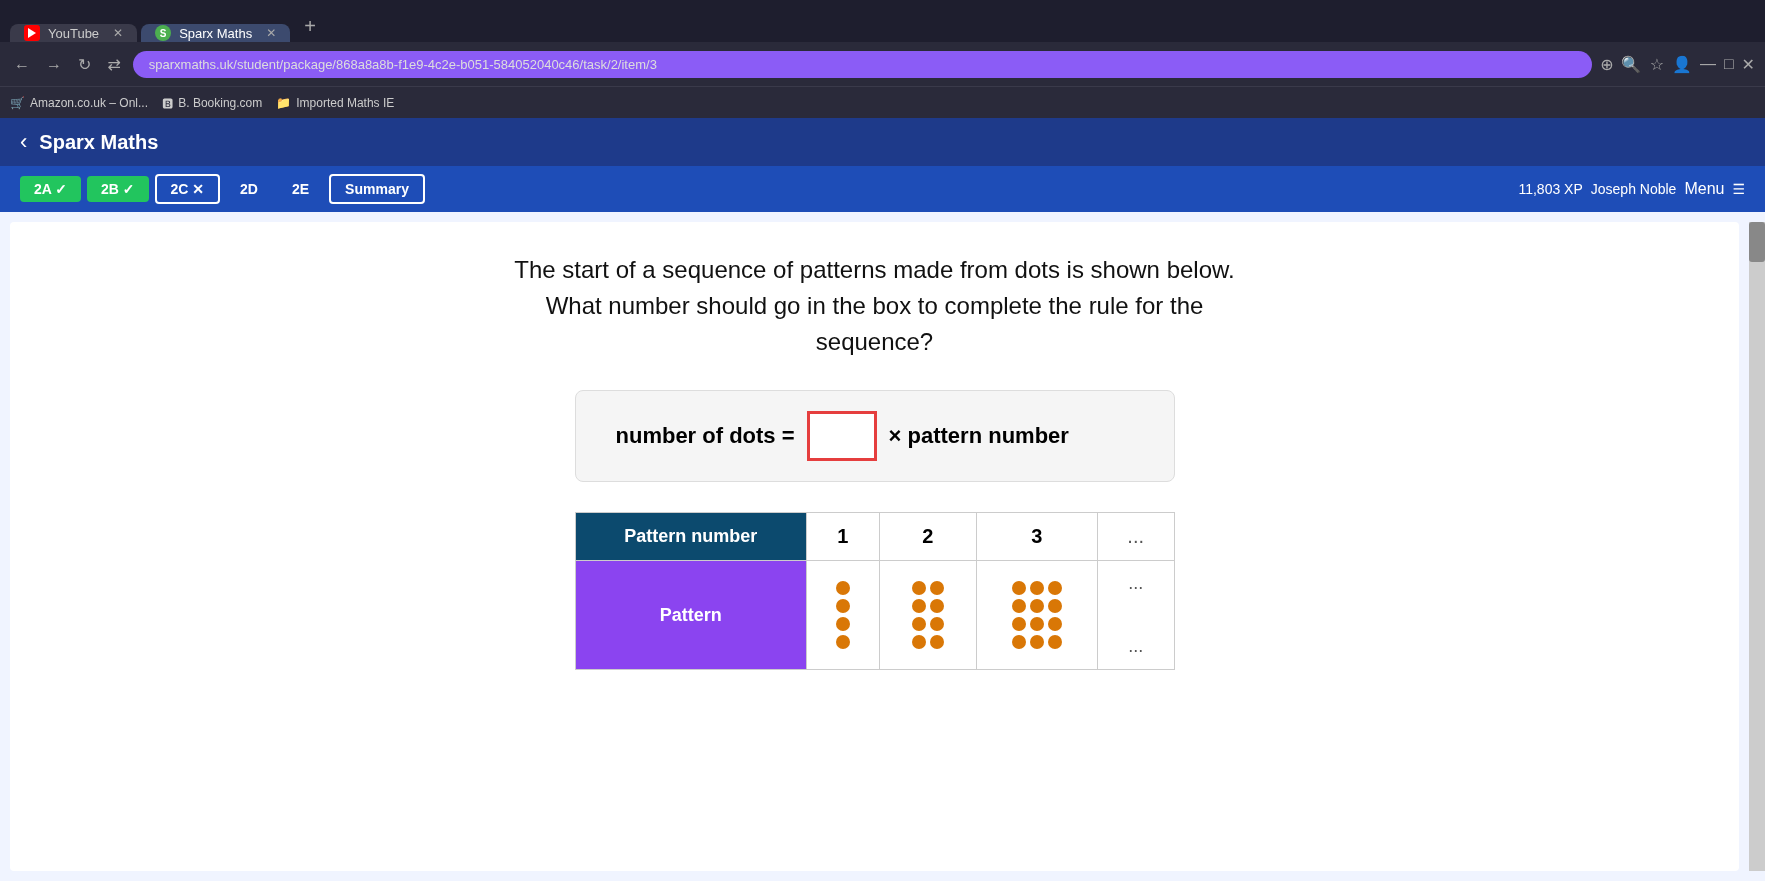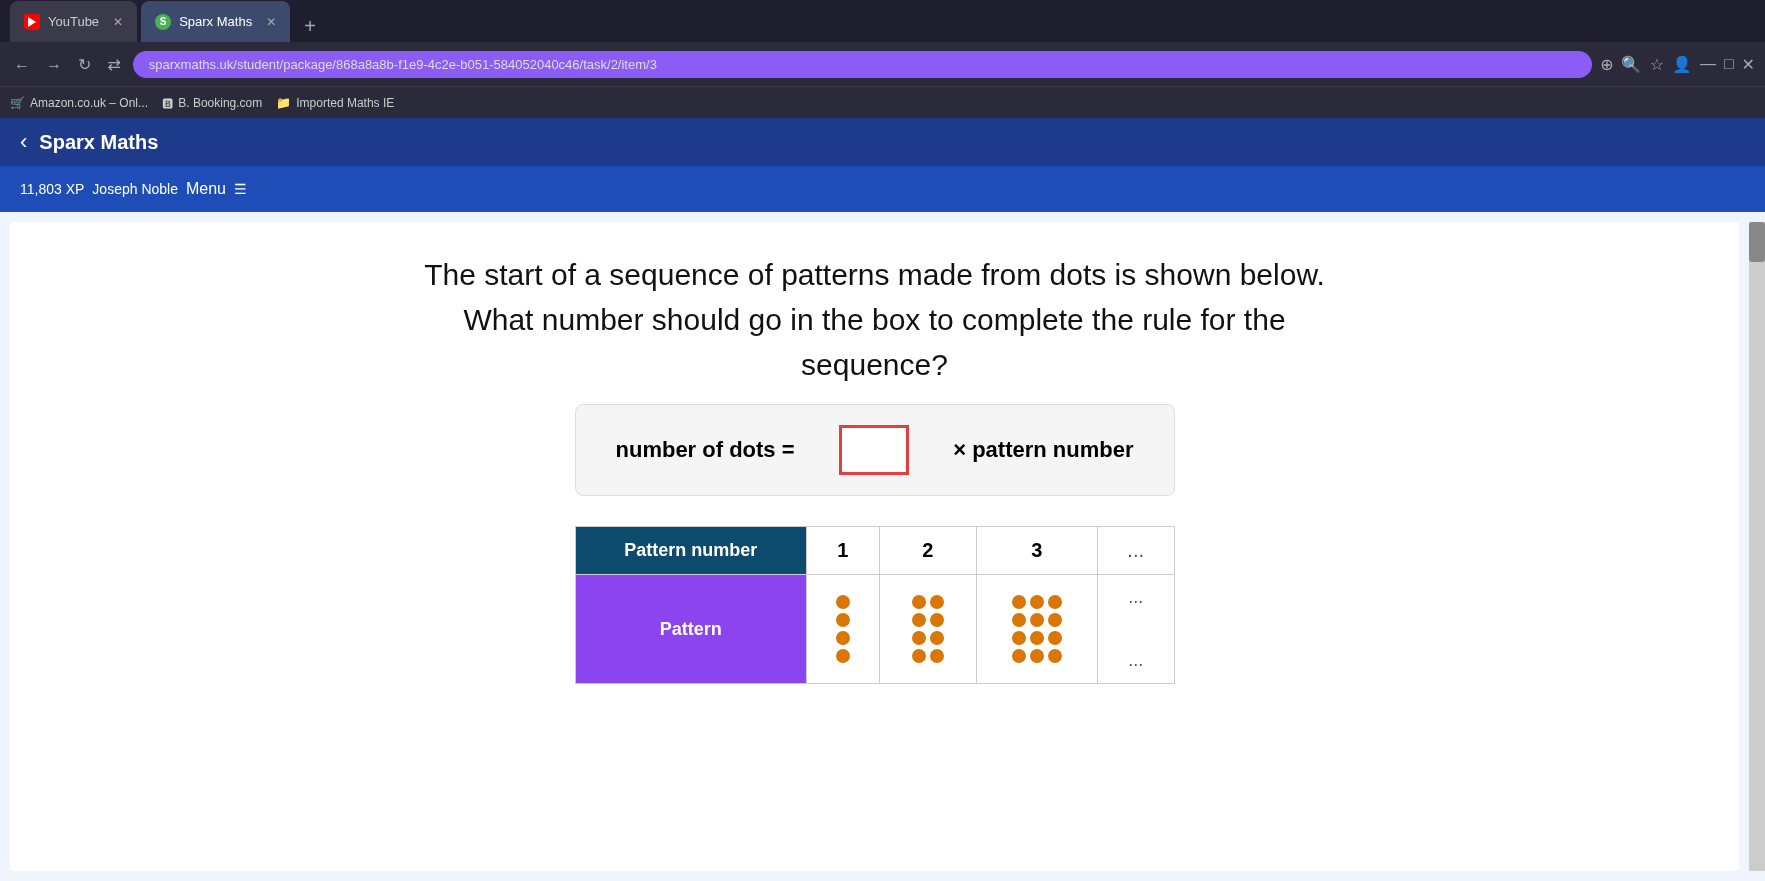--- a/index.html
+++ b/index.html
@@ -29,21 +29,21 @@
 
     .tab {
       display: flex;
       align-items: center;
       padding: 6px 14px;
       border-radius: 8px 8px 0 0;
       font-size: 13px;
       color: #ccc;
       background: #3a3a4a;
       gap: 8px;
-      height: 41px;
+      height: 18px;
       cursor: pointer;
     }
 
     .tab.active {
       background: #3c4a6e;
       color: #fff;
     }
 
     .tab-icon-yt {
       width: 16px;
@@ -247,37 +247,37 @@
     .content-area {
       flex: 1;
       padding: 30px 40px;
       background: white;
       margin: 10px;
       border-radius: 4px;
       position: relative;
     }
 
     .question-text {
-      font-size: 30px;
+      font-size: 24px;
       color: #111;
       text-align: center;
       line-height: 1.5;
-      margin-bottom: 17px;
+      margin-bottom: 30px;
       font-weight: normal;
     }
 
     
     .formula-box {
       background: #f5f5f5;
       border: 1px solid #ddd;
       border-radius: 8px;
       padding: 20px 40px;
       display: flex;
       align-items: center;
-      justify-content: space-between;
+      justify-content: flex-start;
       gap: 12px;
       margin: 0 auto 30px auto;
       max-width: 600px;
       font-size: 22px;
       font-weight: bold;
     }
 
     .answer-box {
       width: 70px;
       height: 50px;
@@ -421,20 +421,40 @@
 </div>
 
 <div class="browser-content">
 
   <div class="sparx-topbar">
     <span class="sparx-back">‹</span>
     <span class="sparx-title">Sparx Maths</span>
   </div>
 
   <div class="task-nav">
+    <div class="task-tabs">
+      <div class="task-tab done">
+        <span>2A</span> ✓
+      </div>
+      <div class="task-tab done">
+        <span>2B</span> ✓
+      </div>
+      <div class="task-tab current-x">
+        <span>2C</span> ✕
+      </div>
+      <div class="task-tab plain">
+        <span>2D</span>
+      </div>
+      <div class="task-tab plain">
+        <span>2E</span>
+      </div>
+      <div class="task-tab summary">
+        <span>Summary</span>
+      </div>
+    </div>
     <div class="task-user-info">
       <span>11,803 XP</span>
       <span>Joseph Noble</span>
       <span class="menu-btn">Menu</span>
       <span>☰</span>
     </div>
   </div>
 
   <div class="main-content">
     <div class="content-area">

